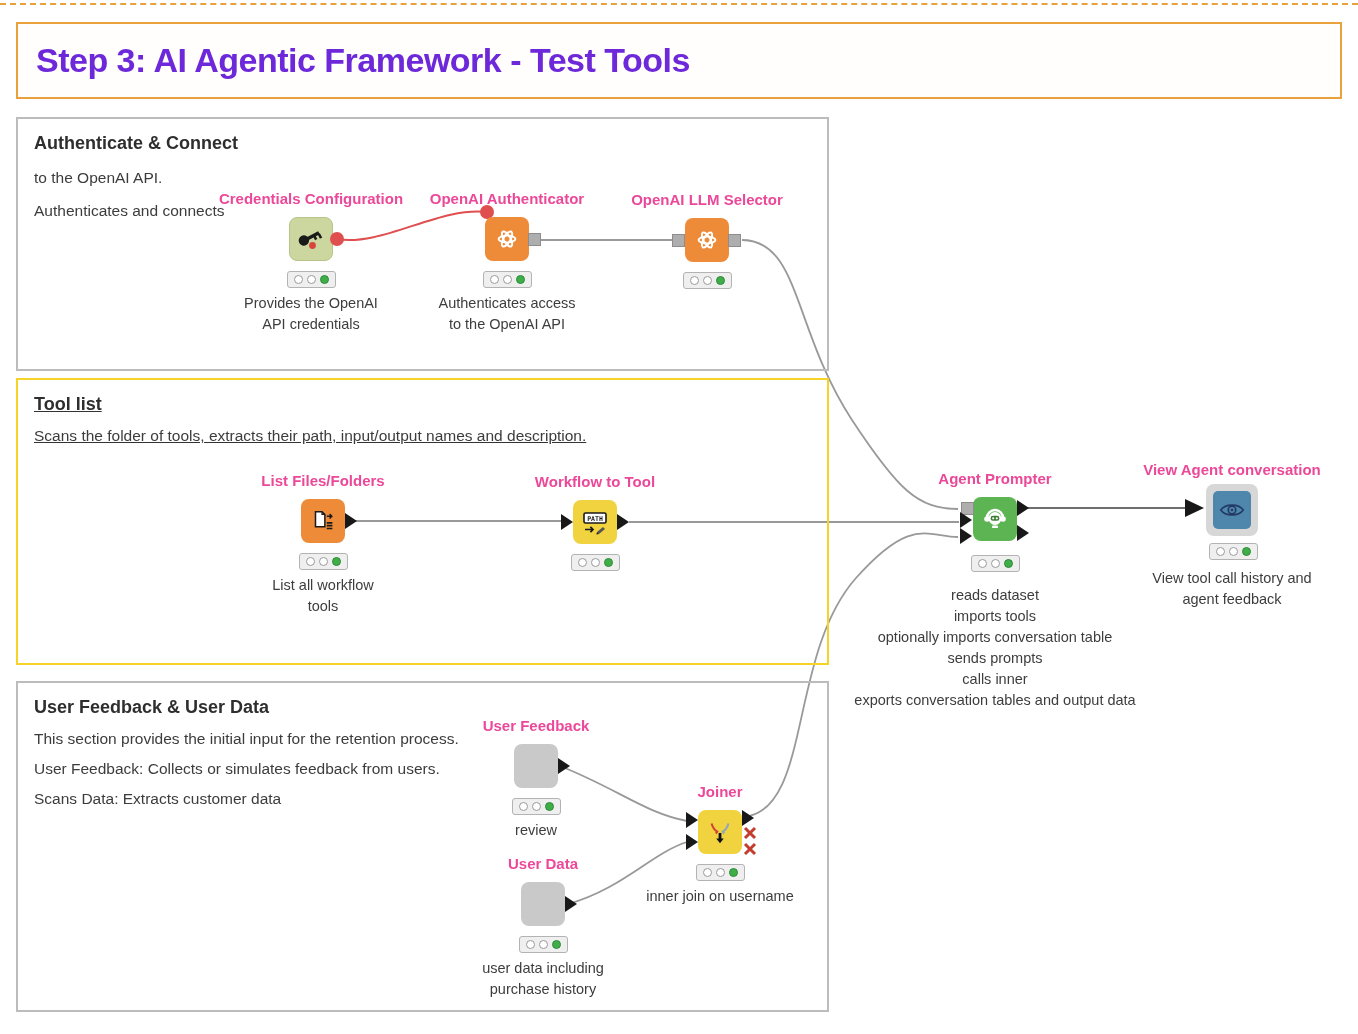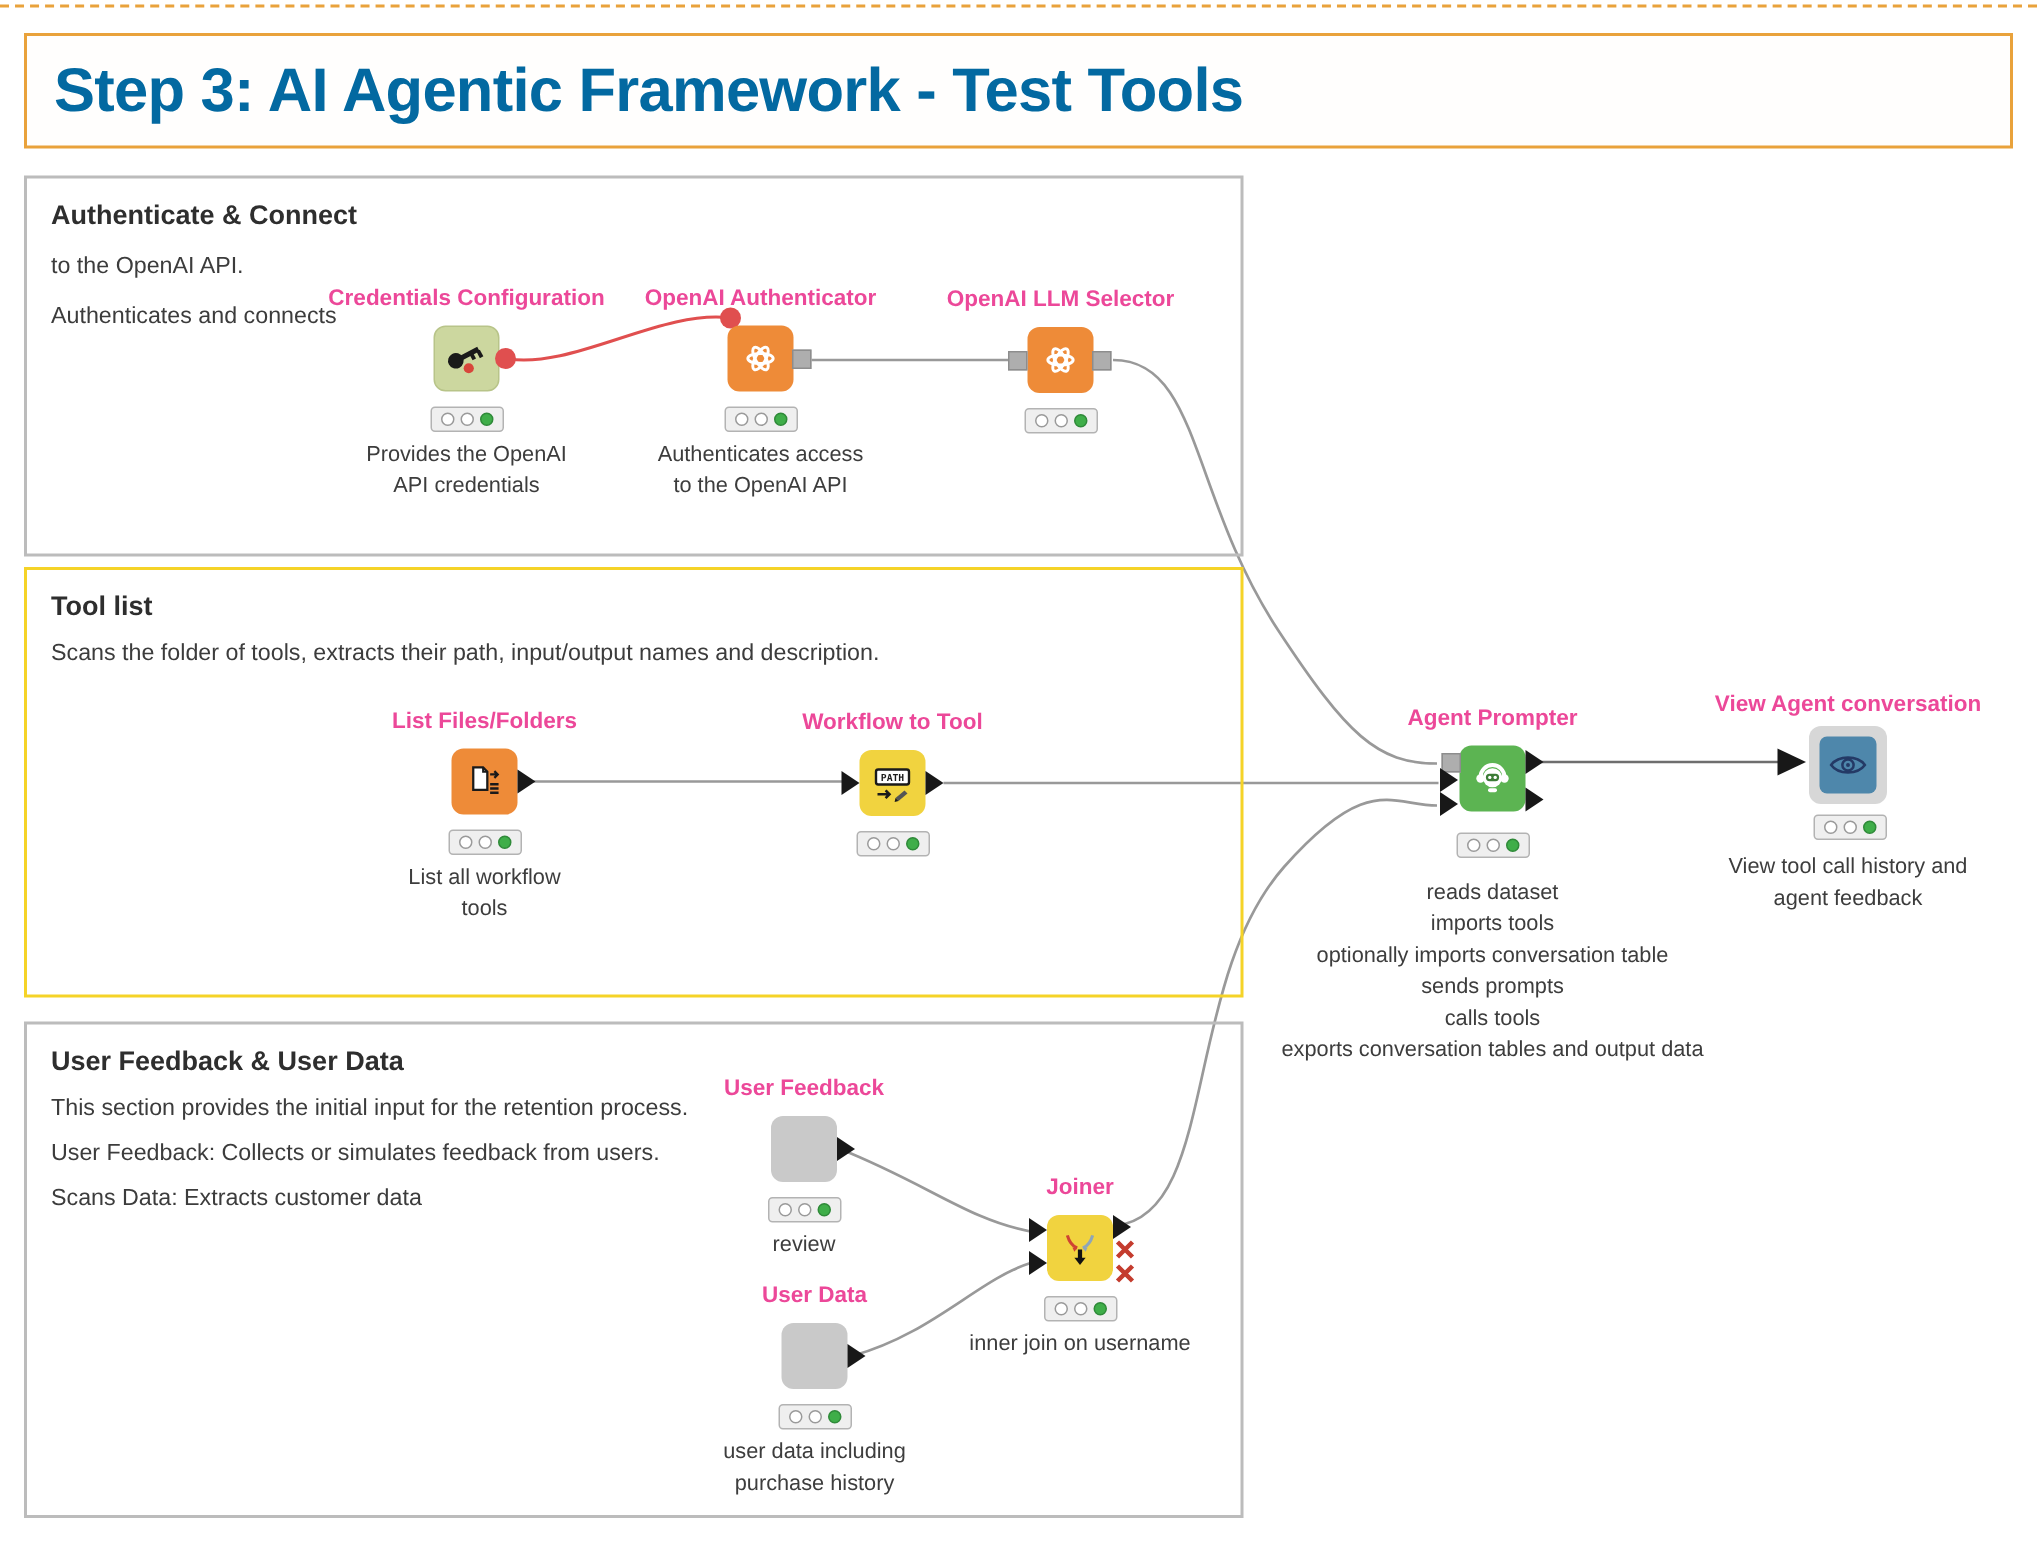--- a/index.html
+++ b/index.html
@@ -1,24 +1,24 @@
 <!DOCTYPE html>
 <html style="--accent-orange: #e9a23b; --tool-yellow: #f5d327; --node-orange: #ee8b38; --node-yellow: #f1d33f; --node-green: #5cb452; --node-gray: #c9c9c9; --node-olive: #ccd79f; --node-blue: #4e87ab; --status-green: #3fae49; --wire-gray: #999999; --wire-red: #e04f4f;"><head>
 <meta charset="utf-8">
 <style>
   html,body{margin:0;padding:0;background:#ffffff;}
   #canvas{position:relative;width:1358px;height:1034px;background:#fff;overflow:hidden;
           font-family:"Liberation Sans","DejaVu Sans",sans-serif;color:#333;}
   .top-dashed{position:absolute;left:0;top:3px;width:100%;border-top:2px dashed var(--accent-orange);}
   .title-box{position:absolute;left:16px;top:22px;width:1322px;height:73px;border:2px solid var(--accent-orange);
              display:flex;align-items:center;background:#fffefd;}
-  .title-box h1{margin:0 0 0 18px;font-size:41px;font-weight:bold;color:#0369a1;letter-spacing:-0.5px;}
+  .title-box h1{margin:0 0 0 18px;font-size:34px;font-weight:bold;color:#6d28d9;letter-spacing:-0.5px;}
   .section{position:absolute;background:transparent;}
   .section.gray{border:2px solid #bcbcbc;}
-  .section.yellow{border:2px solid var(--tool-yellow);}
+  .section.yellow{border:2px solid var(--tool-yellow);text-decoration:underline;}
   .section h2{margin:14px 0 0 16px;font-size:18px;font-weight:bold;color:#2e2e2e;}
   .section .sec-line{margin:12px 0 0 16px;font-size:15.5px;color:#3c3c3c;}
   .section.narrowlines .sec-line{margin-top:15px;}
   
   .node{position:absolute;width:44px;height:44px;}
   .node-body{position:absolute;left:0;top:0;width:44px;height:44px;border-radius:8px;
              display:flex;align-items:center;justify-content:center;box-sizing:border-box;}
   .nb-orange{background:var(--node-orange);}
   .nb-yellow{background:var(--node-yellow);}
   .nb-green{background:var(--node-green);}
@@ -284,21 +284,21 @@
     <div class="tl" style="top:58px;">
         <span class="dot"></span>
         <span class="dot"></span>
         <span class="dot on"></span>
       </div>
     <div class="node-caption caption-wide" style="top:88px;">
       <div>reads dataset</div>
       <div>imports tools</div>
       <div>optionally imports conversation table</div>
       <div>sends prompts</div>
-      <div>calls tools</div>
+      <div>calls inner</div>
       <div>exports conversation tables and output data</div>
     </div>
   </div>
 
   <div class="node" style="left:1210px;top:488px;">
     <div class="node-label">View Agent conversation</div>
     <div class="component-frame"></div>
     <div class="component-inner">
       <svg width="30" height="30" viewBox="0 0 32 32">
         <path d="M4,16 C9,9 23,9 28,16 C23,23 9,23 4,16 z" fill="none" stroke="#243a66" stroke-width="1.8"></path>

